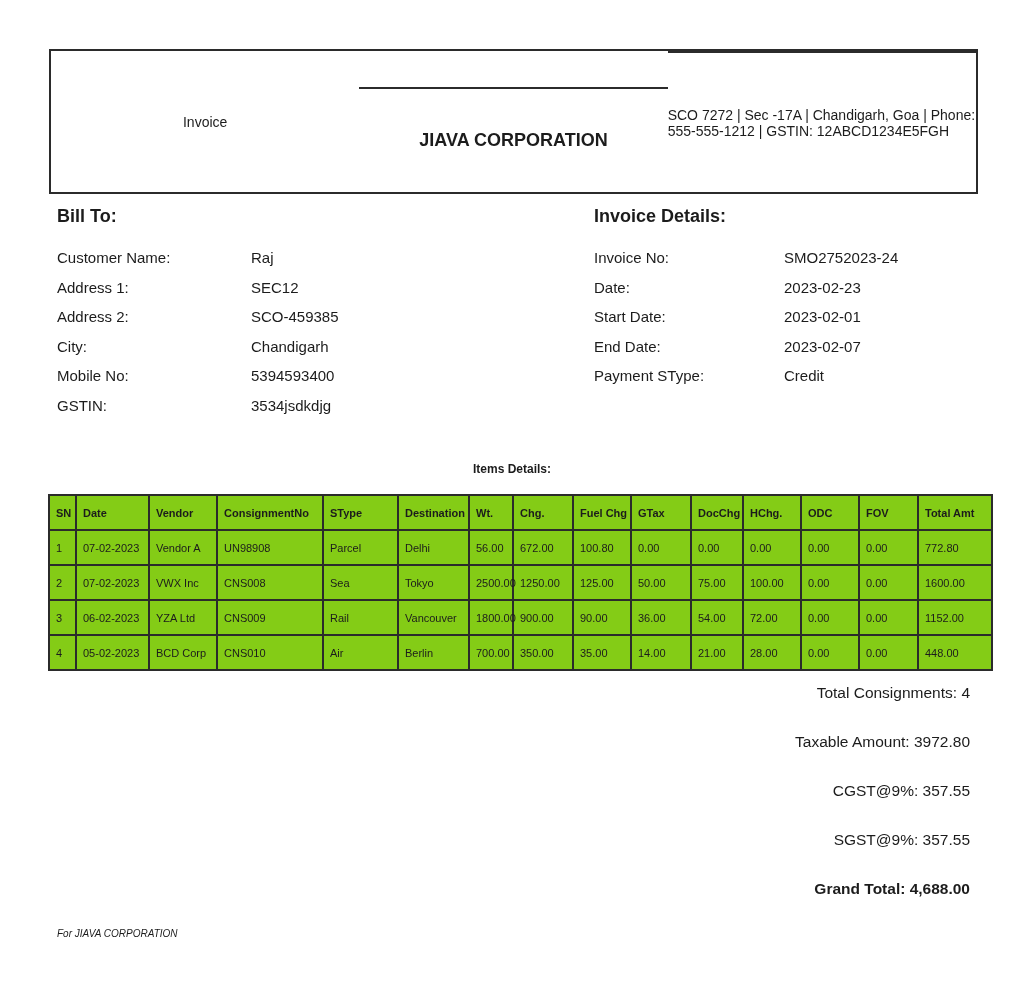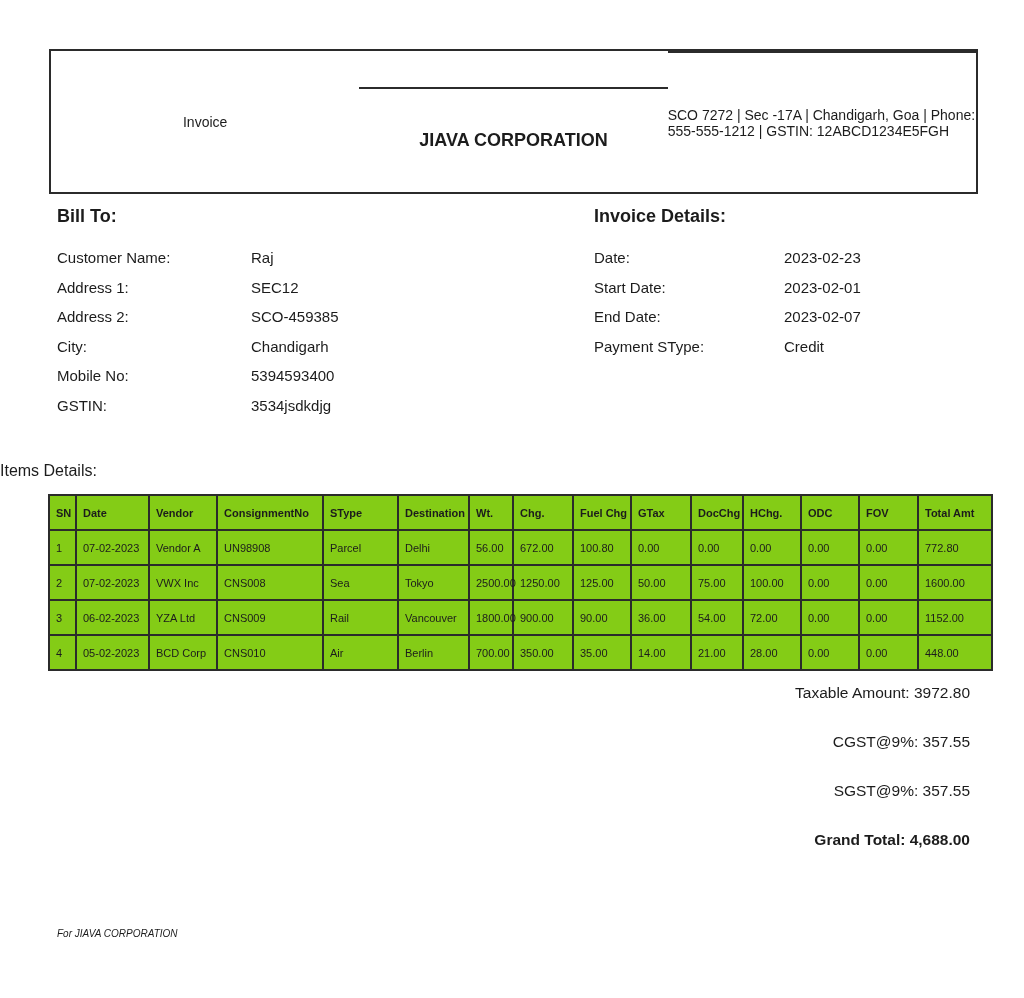--- a/index.html
+++ b/index.html
@@ -31,21 +31,21 @@
   .invoice-details { position:absolute; left:594px; top:202px; width:392px; }
   .section-title { font-size:18px; font-weight:bold; line-height:28px; margin-bottom:13px; }
   .field-row { display:flex; height:29.5px; align-items:center; font-size:15px; }
   .bill-to .field-label { width:194px; flex:none; }
   .invoice-details .field-label { width:190px; flex:none; }
   .field-value { white-space:nowrap; }
 
   
   .items-title {
     position:absolute; top:462px; left:0; width:1024px;
-    text-align:left; font-size:16px; font-weight:normal;
+    text-align:center; font-size:12px; font-weight:bold;
   }
   .items-table {
     position:absolute; left:48px; top:494px;
     width:943px; border-collapse:collapse; table-layout:fixed;
     font-size:11px; background:#84cc16;
   }
   .items-table th, .items-table td {
     border:2px solid #2b2b2b;
     height:35px; padding:0 0 0 6px;
     text-align:left; vertical-align:middle;
@@ -106,20 +106,24 @@
       <span class="field-value">5394593400</span>
     </div>
     <div class="field-row">
       <span class="field-label">GSTIN:</span>
       <span class="field-value">3534jsdkdjg</span>
     </div>
   </div>
 
   <div class="invoice-details">
     <div class="section-title">Invoice Details:</div>
+    <div class="field-row">
+      <span class="field-label">Invoice No:</span>
+      <span class="field-value">SMO2752023-24</span>
+    </div>
     <div class="field-row">
       <span class="field-label">Date:</span>
       <span class="field-value">2023-02-23</span>
     </div>
     <div class="field-row">
       <span class="field-label">Start Date:</span>
       <span class="field-value">2023-02-01</span>
     </div>
     <div class="field-row">
       <span class="field-label">End Date:</span>
@@ -236,20 +240,21 @@
         <td>21.00</td>
         <td>28.00</td>
         <td>0.00</td>
         <td>0.00</td>
         <td>448.00</td>
       </tr>
     </tbody>
   </table>
 
   <div class="totals">
+    <div class="total-line">Total Consignments: 4</div>
     <div class="total-line">Taxable Amount: 3972.80</div>
     <div class="total-line">CGST@9%: 357.55</div>
     <div class="total-line">SGST@9%: 357.55</div>
     <div class="total-line bold">Grand Total: 4,688.00</div>
   </div>
 
   <div class="signature">For JIAVA CORPORATION</div>
 
 </div>
 

